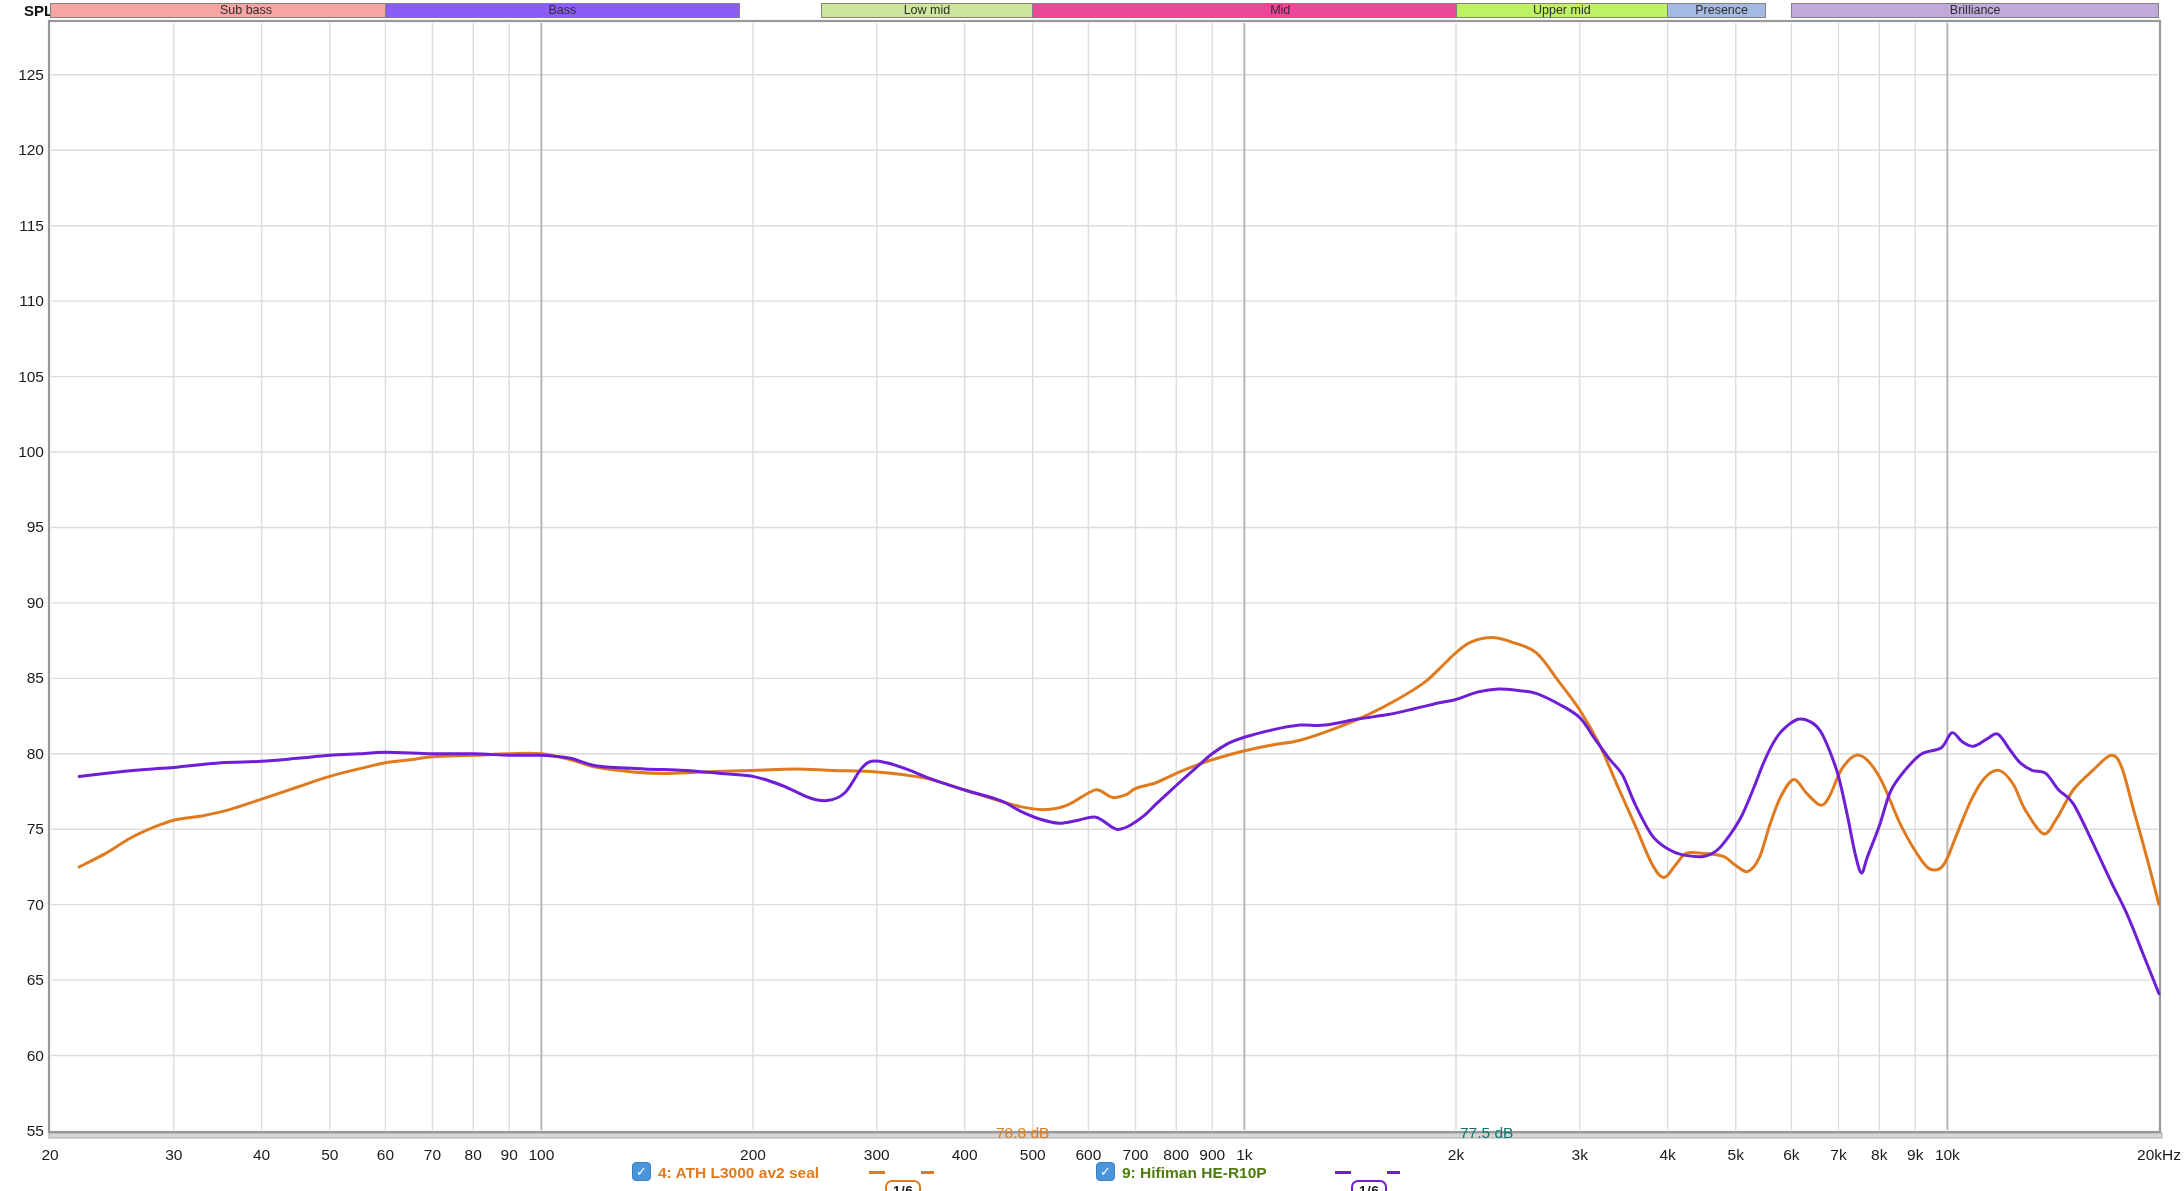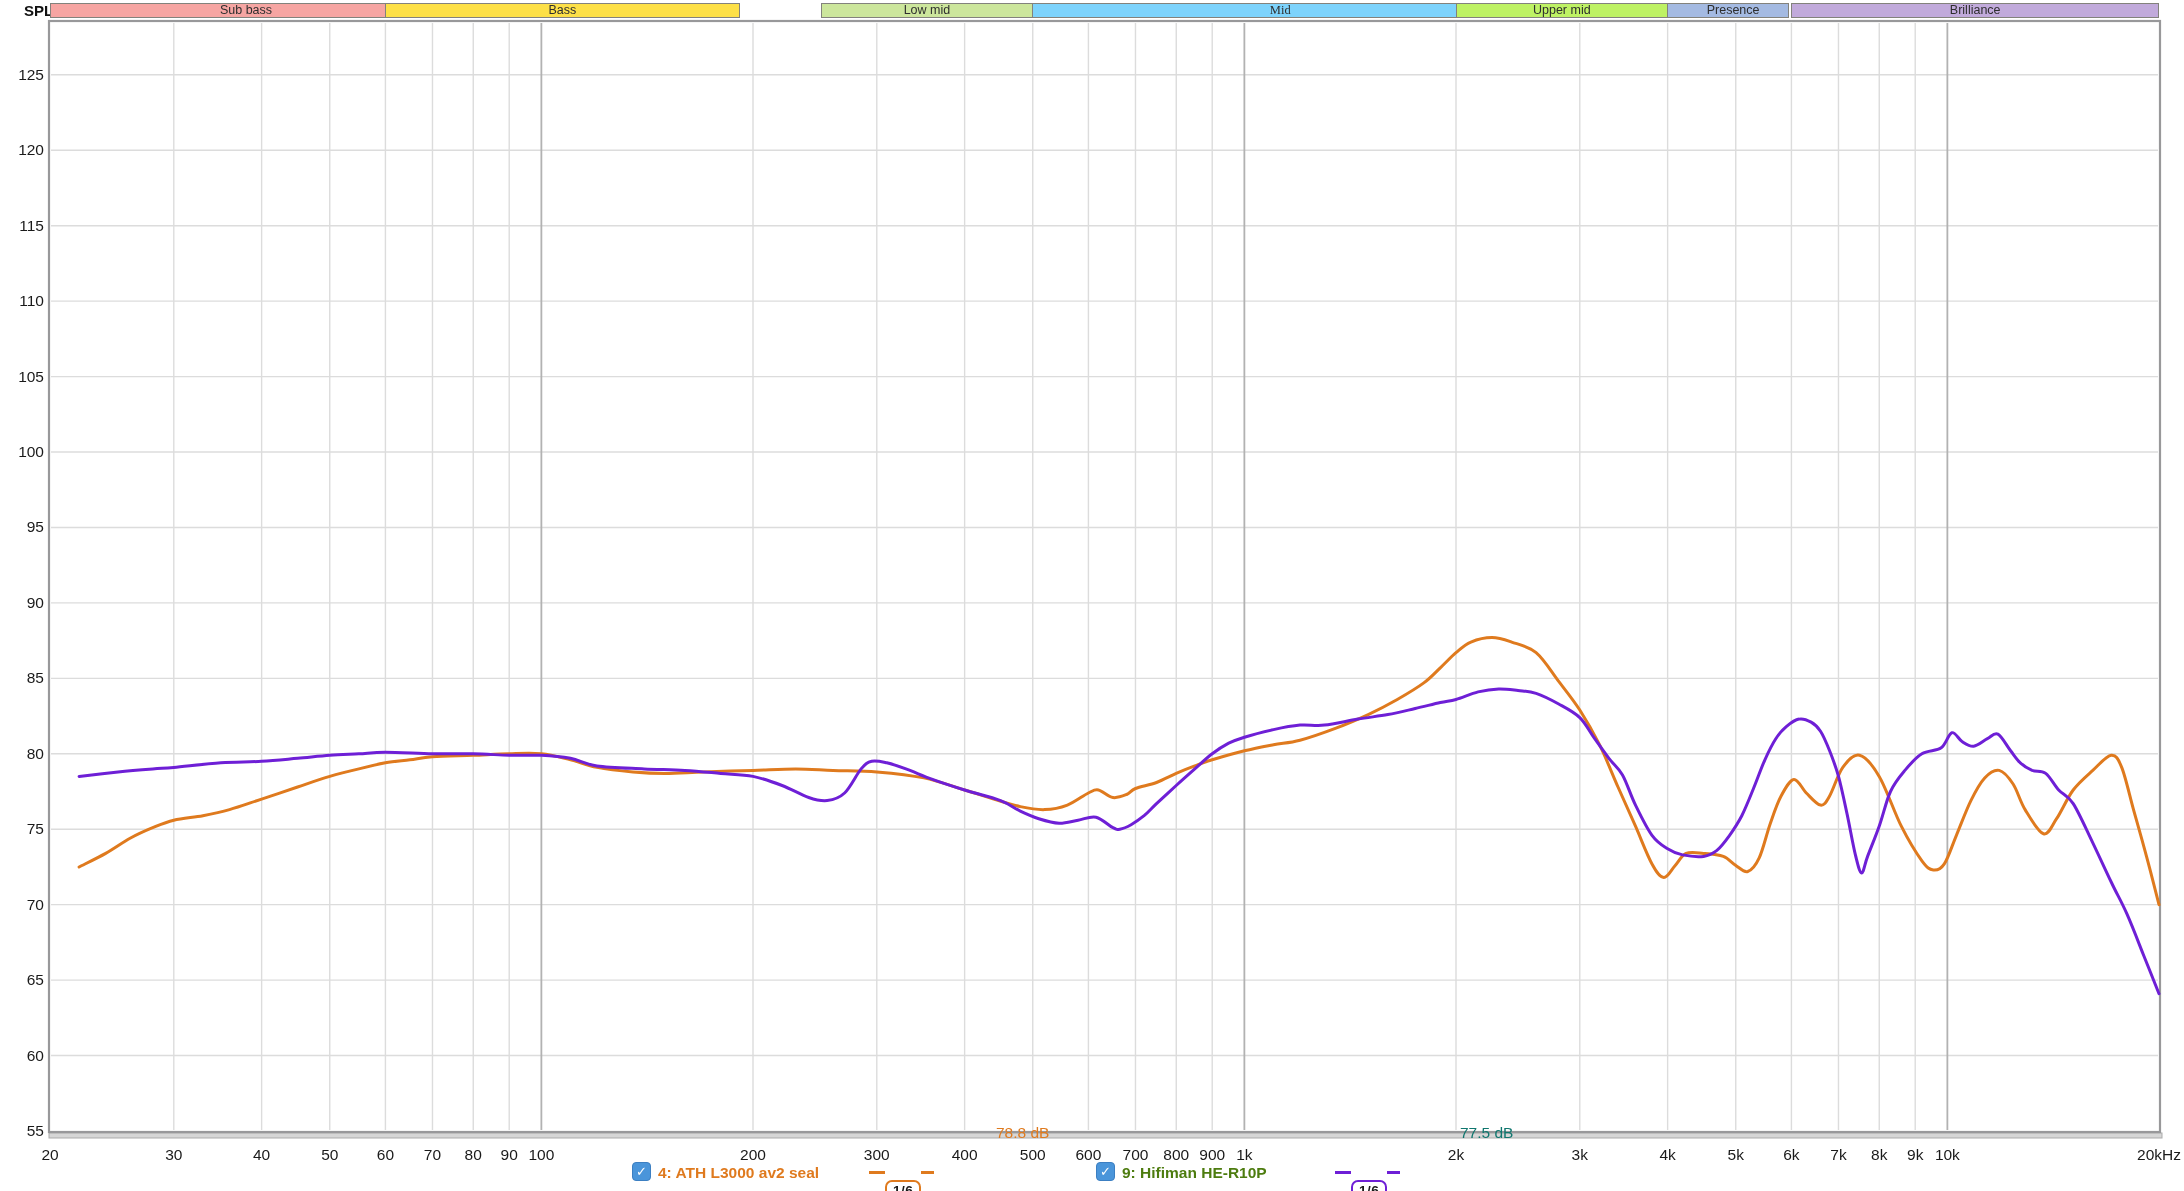--- a/index.html
+++ b/index.html
@@ -28,33 +28,33 @@
 </style>
 </head>
 <body>
 
 <div class="stage">
   <div id="spl-label">SPL</div>
   <div id="bands">
       <div class="band" style="left: 49.5px; width: 393px; background: rgb(246, 165, 162);">
         <span>Sub bass</span>
       </div>
-      <div class="band" style="left: 384.916px; width: 355px; background: #fde047; align-items: center;">
+      <div class="band" style="left: 384.916px; width: 355px; background: #8b5cf6; align-items: center;">
         <span>Bass</span>
       </div>
       <div class="band" style="left: 820.628px; width: 212.624px; background: rgb(204, 230, 156);">
         <span>Low mid</span>
       </div>
-      <div class="band" style="left: 1032.25px; width: 496px; background: #7dd3fc; font-family: Liberation Serif, serif;">
+      <div class="band" style="left: 1032.25px; width: 496px; background: #ec4899;">
         <span>Mid</span>
       </div>
       <div class="band" style="left: 1455.5px; width: 212.624px; background: #bef264;">
         <span>Upper mid</span>
       </div>
-      <div class="band" style="left: 1667.12px; width: 122px; background: rgb(164, 186, 226); padding-left: 10px;">
+      <div class="band" style="left: 1667.12px; width: 99px; background: rgb(164, 186, 226); padding-left: 10px;">
         <span>Presence</span>
       </div>
       <div class="band" style="left: 1790.92px; width: 368.584px; background: rgb(193, 170, 219);">
         <span>Brilliance</span>
       </div>
     </div>
   <svg id="plot-svg" width="2184" height="1191" viewBox="0 0 2184 1191">
       <text x="44" y="1136" text-anchor="end" font-size="15.5" fill="#1a1a1a">55</text>
       <line x1="51" y1="1055.5578231292518" x2="2158" y2="1055.5578231292518" stroke="#dcdcdc" stroke-width="1.4"></line>
       <text x="44" y="1060.5578231292518" text-anchor="end" font-size="15.5" fill="#1a1a1a">60</text>

